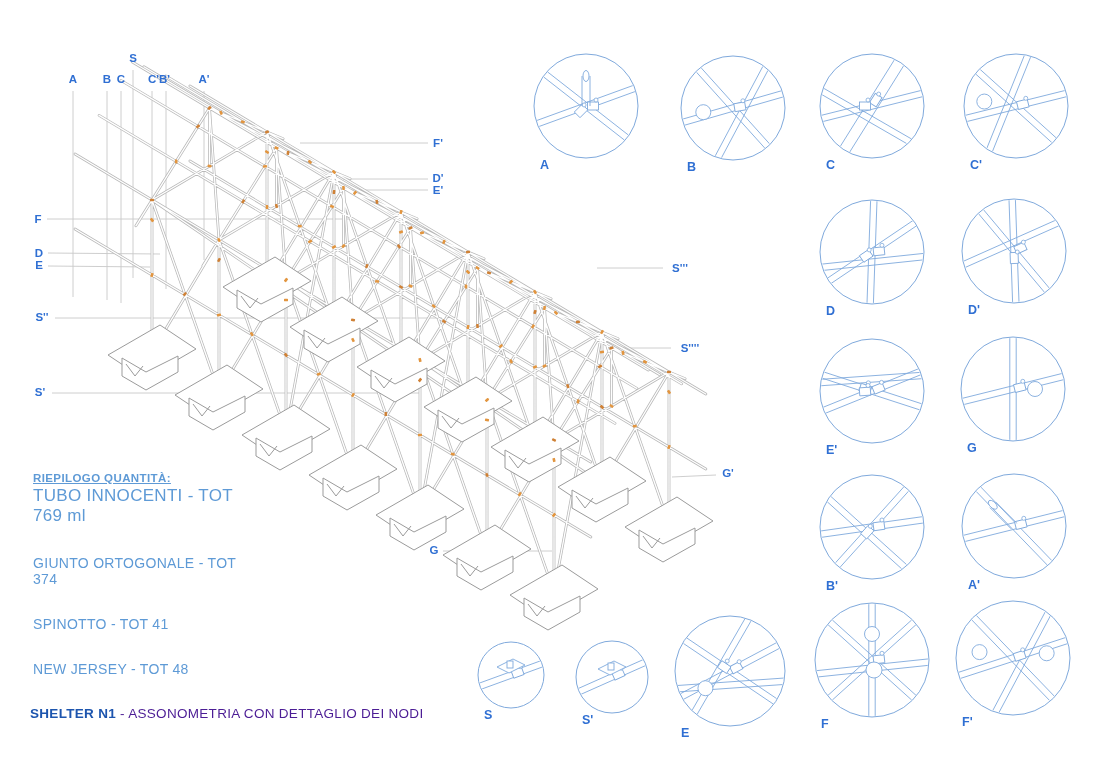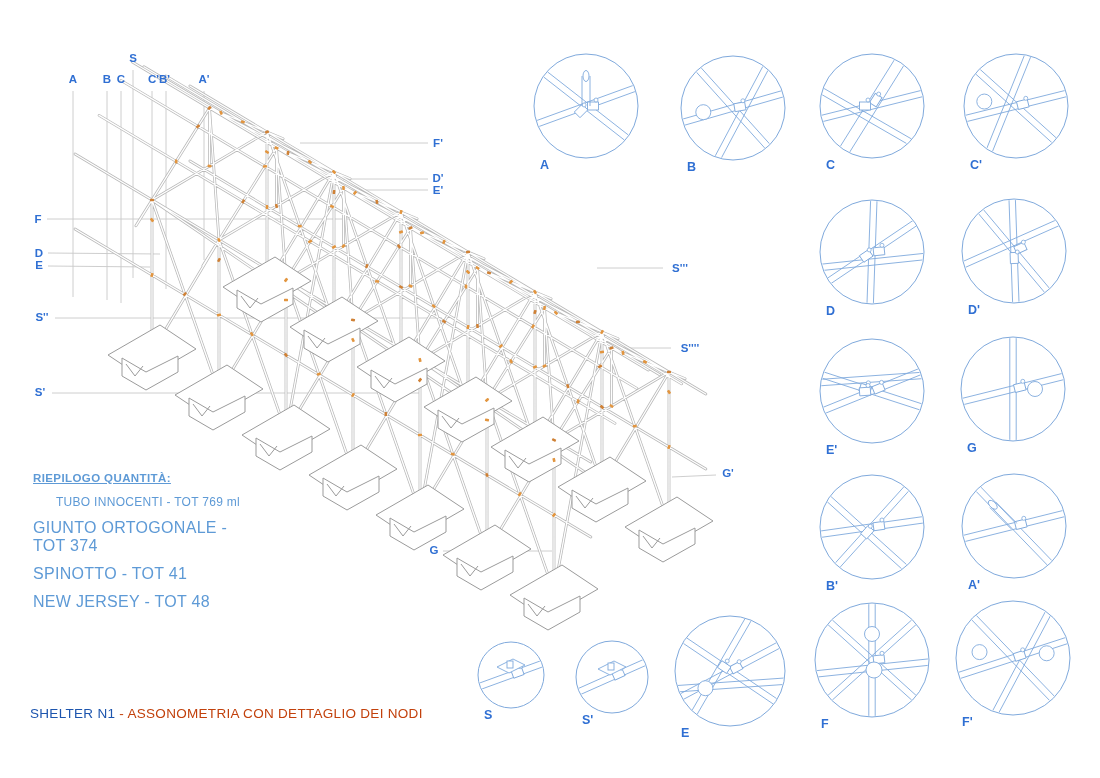--- a/index.html
+++ b/index.html
@@ -3,27 +3,27 @@
 <meta charset="utf-8">
 <style>
   html,body{margin:0;padding:0;background:#ffffff;}
   body{width:1100px;height:778px;position:relative;overflow:hidden;
        font-family:"Liberation Sans", sans-serif;}
   #stage{position:absolute;left:0;top:0;width:1100px;height:778px;}
   svg{position:absolute;left:0;top:0;}
   
   #summary{position:absolute;left:33px;top:472px;width:230px;}
   #summary .heading{font-size:11.5px;font-weight:700;letter-spacing:.4px;
-    text-decoration:underline;margin-bottom:11px;}
-  #summary .tube-title{font-size:12px;letter-spacing:.3px;margin-bottom:10px;text-align:center;}
+    text-decoration:underline;margin-bottom:2px;}
+  #summary .tube-title{font-size:17px;letter-spacing:.3px;margin-bottom:10px;}
   #summary .item{font-size:11.5px;letter-spacing:.3px;line-height:13.4px;}
-  #summary .other{font-size:16px;letter-spacing:.3px;margin-top:10px;}
+  #summary .other{font-size:14px;letter-spacing:.3px;margin-top:29px;}
   
   #titlebar{position:absolute;left:30px;top:706px;font-size:13.5px;letter-spacing:.3px;}
-  #titlebar .proj{font-weight:400;}
+  #titlebar .proj{font-weight:700;}
 </style>
 </head>
 <body>
 
 <div id="stage">
   <svg id="axon" width="1100" height="778" viewBox="0 0 1100 778">
       <g>
         <path d="M133 70L133 278M73 91L73 297M107 91L107 300M121 91L121 303M152 91L152 286M166 91L166 289M204 91L204 260M300 143L428 143M343 179L428 179M348 190L428 190M47 219L350 219M48 253L160 254M48 266L150 267M55 318L442 318M52 393L420 393M597 268L663 268M613 348L671 348M672 477L716 475M443 551L552 551" stroke="#c8c8c8" stroke-width="0.9" fill="none"></path>
         <path d="M152.0 352.0L152.0 200.0M267.0 284.0L267.0 132.0M152.0 200.0L267.0 132.0M209.5 166.0L209.5 108.0M135.9 225.8L209.5 108.0M283.1 138.7L209.5 108.0M219.0 392.0L219.0 240.0M334.0 324.0L334.0 172.0M219.0 240.0L334.0 172.0M276.5 206.0L276.5 148.0M202.9 265.8L276.5 148.0M350.1 178.7L276.5 148.0M286.0 432.0L286.0 280.0M401.0 364.0L401.0 212.0M286.0 280.0L401.0 212.0M343.5 246.0L343.5 188.0M269.9 305.8L343.5 188.0M417.1 218.7L343.5 188.0M353.0 472.0L353.0 320.0M468.0 404.0L468.0 252.0M353.0 320.0L468.0 252.0M410.5 286.0L410.5 228.0M336.9 345.8L410.5 228.0M484.1 258.7L410.5 228.0M420.0 512.0L420.0 360.0M535.0 444.0L535.0 292.0M420.0 360.0L535.0 292.0M477.5 326.0L477.5 268.0M403.9 385.8L477.5 268.0M551.1 298.7L477.5 268.0M487.0 552.0L487.0 400.0M602.0 484.0L602.0 332.0M487.0 400.0L602.0 332.0M544.5 366.0L544.5 308.0M470.9 425.8L544.5 308.0M618.1 338.7L544.5 308.0M554.0 592.0L554.0 440.0M669.0 524.0L669.0 372.0M554.0 440.0L669.0 372.0M611.5 406.0L611.5 348.0M537.9 465.8L611.5 348.0M685.1 378.7L611.5 348.0M75.0 154.0L590.8 462.0M189.9 86.0L705.8 394.0M132.4 62.0L648.3 370.0M75.0 229.0L590.8 537.0M189.9 161.0L705.8 469.0M99.1 115.4L615.0 423.4M120.9 80.4L636.8 388.4M165.8 75.9L681.7 383.9M143.9 66.8L659.8 374.8M152.0 200.0L219.0 392.0M152.0 352.0L219.0 240.0M267.0 132.0L334.0 324.0M267.0 284.0L334.0 172.0M219.0 240.0L286.0 432.0M219.0 392.0L286.0 280.0M334.0 172.0L401.0 364.0M334.0 324.0L401.0 212.0M286.0 280.0L353.0 472.0M286.0 432.0L353.0 320.0M401.0 212.0L468.0 404.0M401.0 364.0L468.0 252.0M353.0 320.0L420.0 512.0M353.0 472.0L420.0 360.0M468.0 252.0L535.0 444.0M468.0 404.0L535.0 292.0M420.0 360.0L487.0 552.0M420.0 512.0L487.0 400.0M535.0 292.0L602.0 484.0M535.0 444.0L602.0 332.0M487.0 400.0L554.0 592.0M487.0 552.0L554.0 440.0M602.0 332.0L669.0 524.0M602.0 484.0L669.0 372.0M209.5 108.0L219.0 240.0M209.5 108.0L334.0 172.0M276.5 148.0L286.0 280.0M276.5 148.0L401.0 212.0M343.5 188.0L353.0 320.0M343.5 188.0L468.0 252.0M410.5 228.0L420.0 360.0M410.5 228.0L535.0 292.0M477.5 268.0L487.0 400.0M477.5 268.0L602.0 332.0M544.5 308.0L554.0 440.0M544.5 308.0L669.0 372.0M152.0 200.0L334.0 324.0M286.0 280.0L468.0 404.0M420.0 360.0L602.0 484.0M334.0 172.0L286.0 432.0M468.0 252.0L420.0 512.0M602.0 332.0L554.0 592.0" stroke="#b9b9b9" stroke-width="2.8" fill="none" stroke-linecap="round"></path>
         <path d="M152.0 352.0L152.0 200.0M267.0 284.0L267.0 132.0M152.0 200.0L267.0 132.0M209.5 166.0L209.5 108.0M135.9 225.8L209.5 108.0M283.1 138.7L209.5 108.0M219.0 392.0L219.0 240.0M334.0 324.0L334.0 172.0M219.0 240.0L334.0 172.0M276.5 206.0L276.5 148.0M202.9 265.8L276.5 148.0M350.1 178.7L276.5 148.0M286.0 432.0L286.0 280.0M401.0 364.0L401.0 212.0M286.0 280.0L401.0 212.0M343.5 246.0L343.5 188.0M269.9 305.8L343.5 188.0M417.1 218.7L343.5 188.0M353.0 472.0L353.0 320.0M468.0 404.0L468.0 252.0M353.0 320.0L468.0 252.0M410.5 286.0L410.5 228.0M336.9 345.8L410.5 228.0M484.1 258.7L410.5 228.0M420.0 512.0L420.0 360.0M535.0 444.0L535.0 292.0M420.0 360.0L535.0 292.0M477.5 326.0L477.5 268.0M403.9 385.8L477.5 268.0M551.1 298.7L477.5 268.0M487.0 552.0L487.0 400.0M602.0 484.0L602.0 332.0M487.0 400.0L602.0 332.0M544.5 366.0L544.5 308.0M470.9 425.8L544.5 308.0M618.1 338.7L544.5 308.0M554.0 592.0L554.0 440.0M669.0 524.0L669.0 372.0M554.0 440.0L669.0 372.0M611.5 406.0L611.5 348.0M537.9 465.8L611.5 348.0M685.1 378.7L611.5 348.0M75.0 154.0L590.8 462.0M189.9 86.0L705.8 394.0M132.4 62.0L648.3 370.0M75.0 229.0L590.8 537.0M189.9 161.0L705.8 469.0M99.1 115.4L615.0 423.4M120.9 80.4L636.8 388.4M165.8 75.9L681.7 383.9M143.9 66.8L659.8 374.8M152.0 200.0L219.0 392.0M152.0 352.0L219.0 240.0M267.0 132.0L334.0 324.0M267.0 284.0L334.0 172.0M219.0 240.0L286.0 432.0M219.0 392.0L286.0 280.0M334.0 172.0L401.0 364.0M334.0 324.0L401.0 212.0M286.0 280.0L353.0 472.0M286.0 432.0L353.0 320.0M401.0 212.0L468.0 404.0M401.0 364.0L468.0 252.0M353.0 320.0L420.0 512.0M353.0 472.0L420.0 360.0M468.0 252.0L535.0 444.0M468.0 404.0L535.0 292.0M420.0 360.0L487.0 552.0M420.0 512.0L487.0 400.0M535.0 292.0L602.0 484.0M535.0 444.0L602.0 332.0M487.0 400.0L554.0 592.0M487.0 552.0L554.0 440.0M602.0 332.0L669.0 524.0M602.0 484.0L669.0 372.0M209.5 108.0L219.0 240.0M209.5 108.0L334.0 172.0M276.5 148.0L286.0 280.0M276.5 148.0L401.0 212.0M343.5 188.0L353.0 320.0M343.5 188.0L468.0 252.0M410.5 228.0L420.0 360.0M410.5 228.0L535.0 292.0M477.5 268.0L487.0 400.0M477.5 268.0L602.0 332.0M544.5 308.0L554.0 440.0M544.5 308.0L669.0 372.0M152.0 200.0L334.0 324.0M286.0 280.0L468.0 404.0M420.0 360.0L602.0 484.0M334.0 172.0L286.0 432.0M468.0 252.0L420.0 512.0M602.0 332.0L554.0 592.0" stroke="#ffffff" stroke-width="1.3" fill="none" stroke-linecap="round"></path>
@@ -489,15 +489,15 @@
     <div class="heading">RIEPILOGO QUANTITÀ:</div>
     <div class="tube-title">TUBO INNOCENTI - TOT 769 ml</div>
     <div id="other-items">
         <div class="other">GIUNTO ORTOGONALE - TOT 374</div>
         <div class="other">SPINOTTO - TOT 41</div>
         <div class="other">NEW JERSEY - TOT 48</div>
       </div>
   </div>
 
   <div id="titlebar">
-    <span class="proj" style="color: rgb(29, 85, 174);">SHELTER N1</span><span class="sub" style="color: #c2410c;"> - ASSONOMETRIA CON DETTAGLIO DEI NODI</span>
+    <span class="proj" style="color: rgb(29, 85, 174);">SHELTER N1</span><span class="sub" style="color: #4c1d95;"> - ASSONOMETRIA CON DETTAGLIO DEI NODI</span>
   </div>
 </div>
 
 </body></html>

